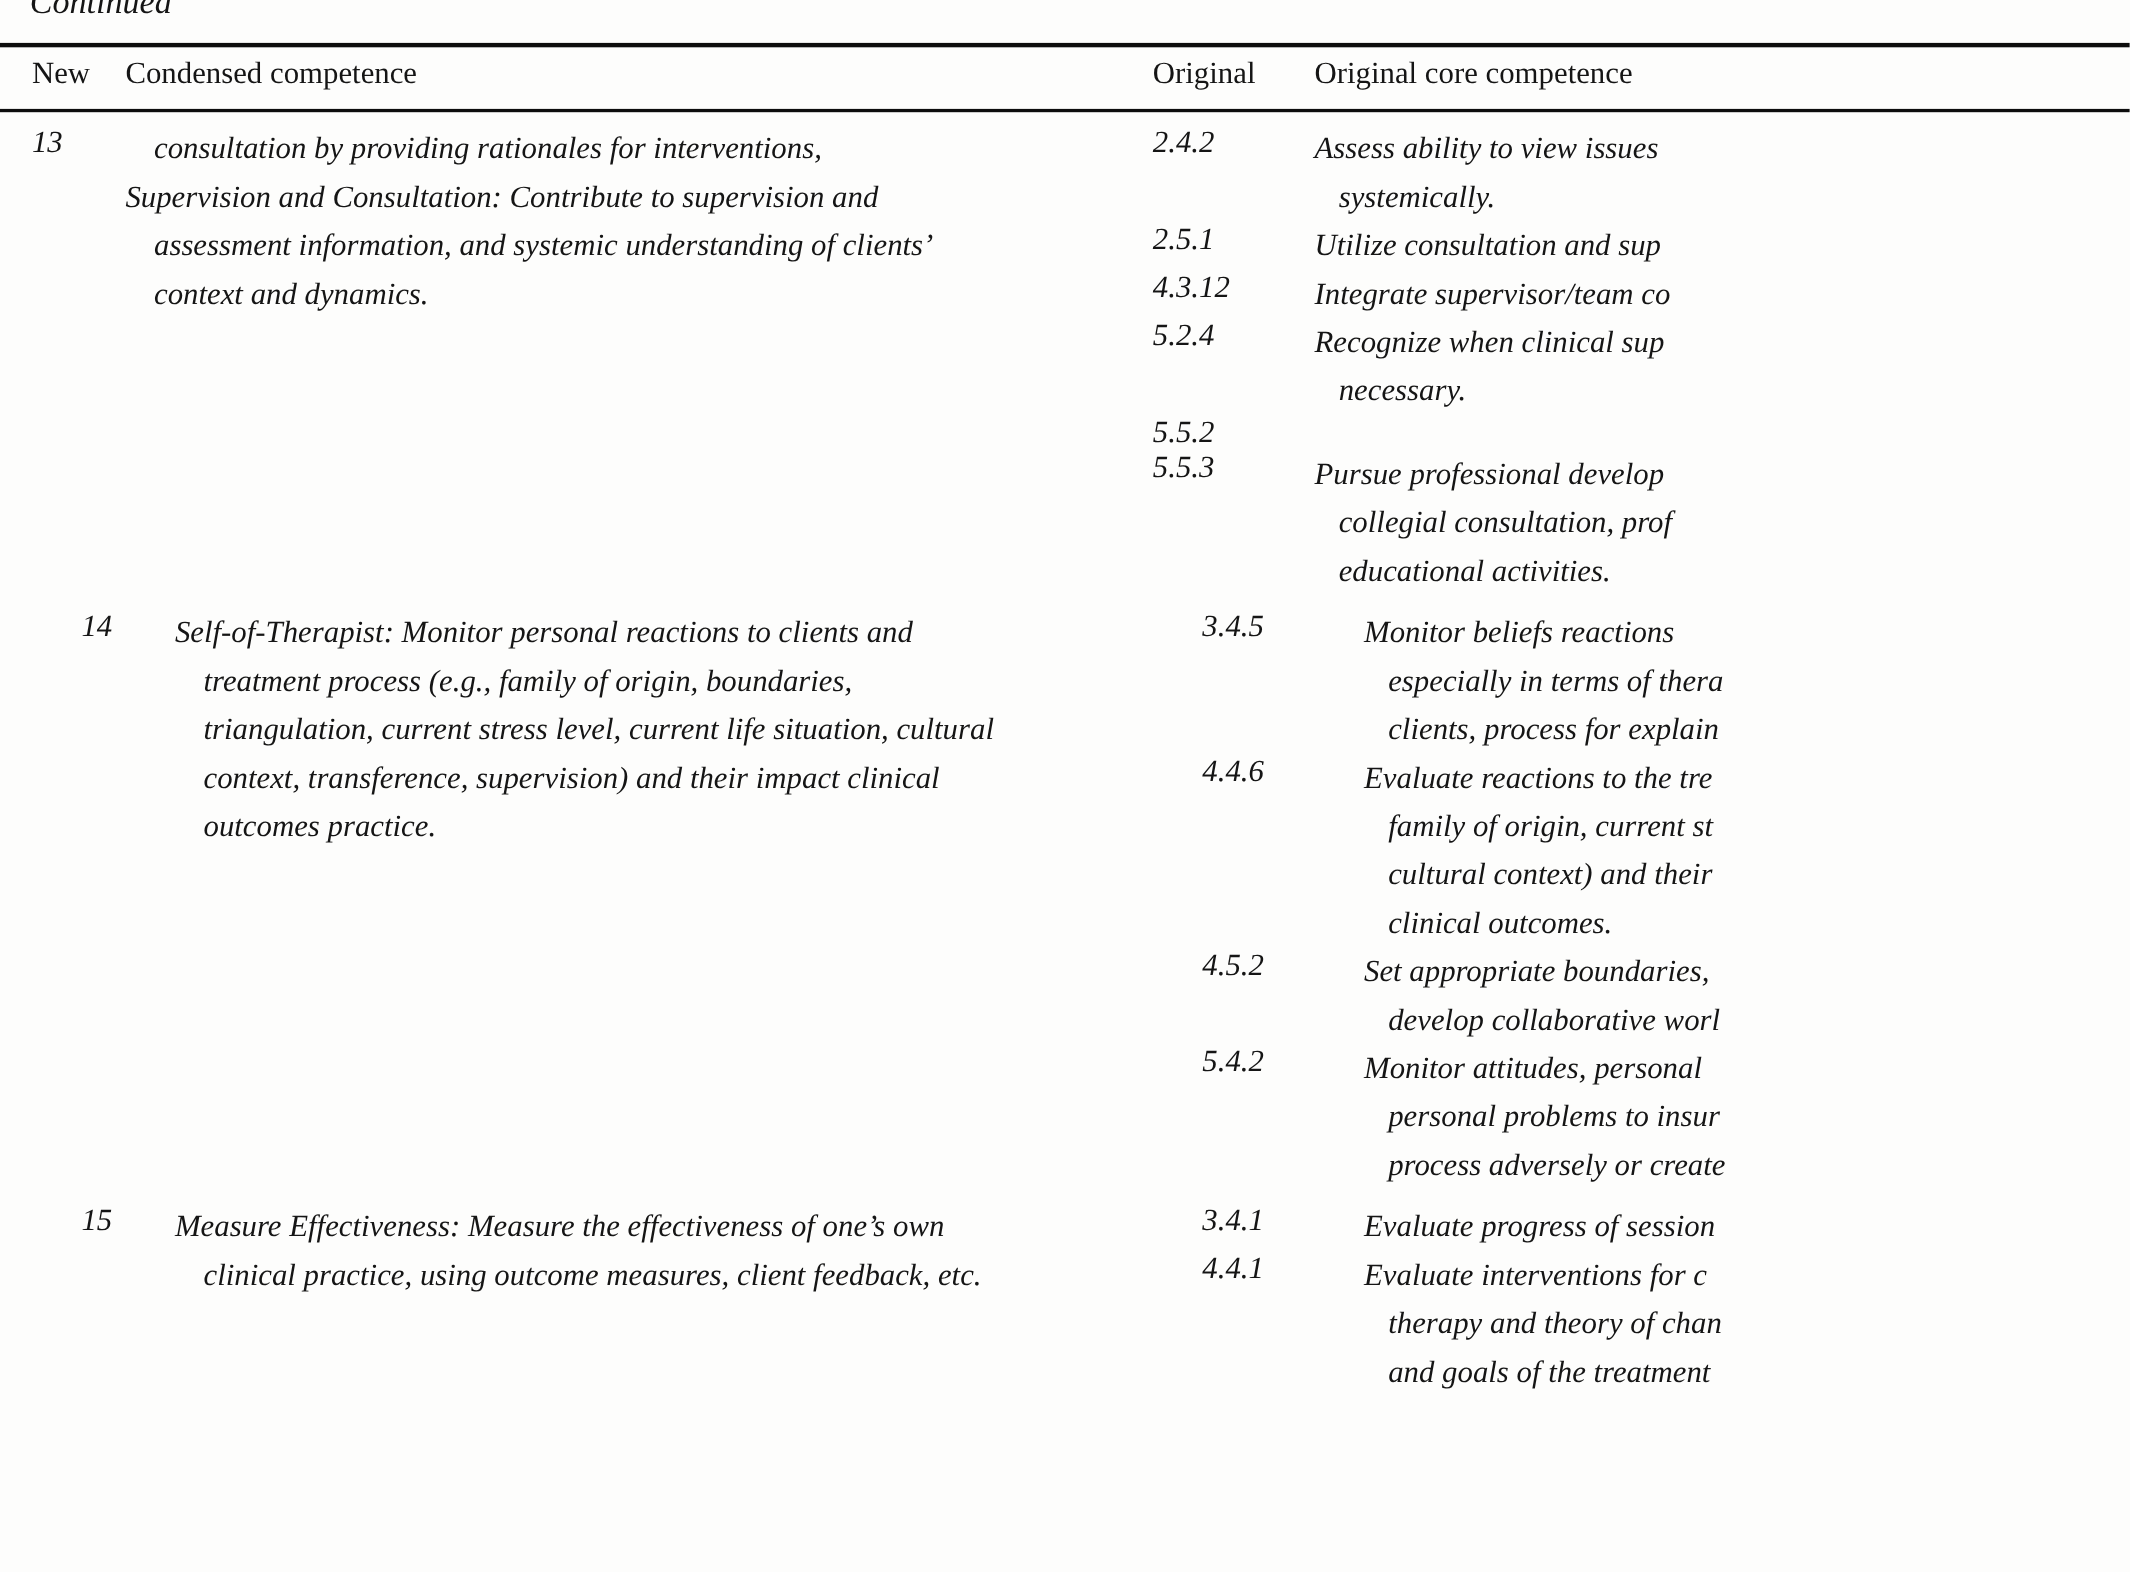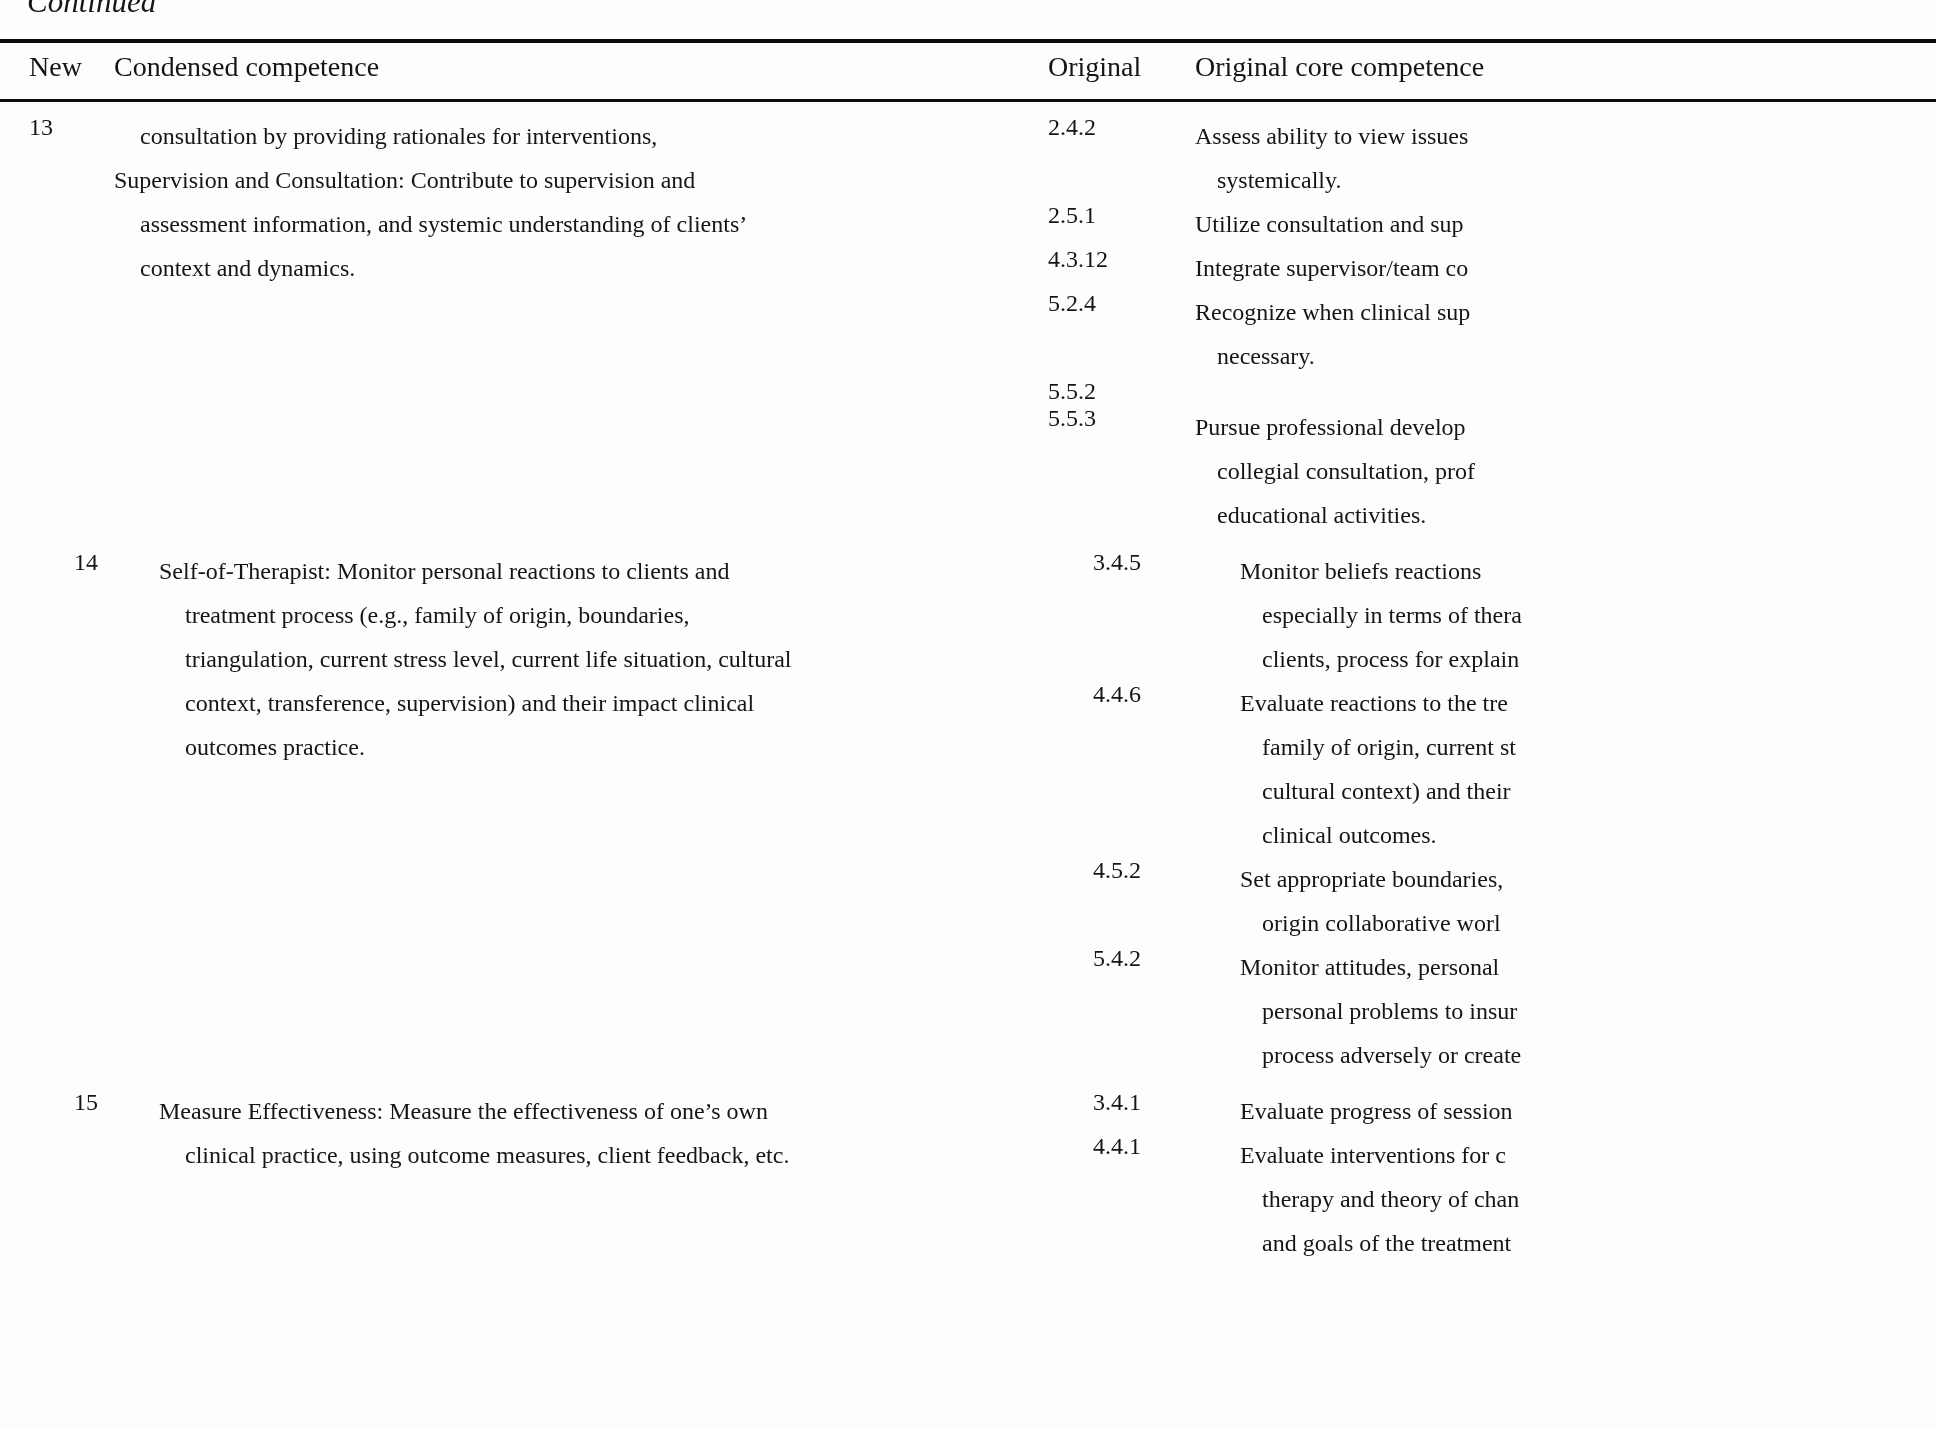--- a/index.html
+++ b/index.html
@@ -43,21 +43,22 @@
   .cell-new  { flex: 0 0 114px; padding-left: 29px; box-sizing: border-box; }
   .cell-cond { flex: 0 0 934px; box-sizing: border-box; }
   .cell-orig { flex: 0 0 147px; box-sizing: border-box; }
   .cell-core { flex: 1 1 auto; min-width: 0; box-sizing: border-box; }
 
   .tbody {
     position: absolute;
     top: 114px;
     left: 0;
     width: 1789px;
-    font-size: 24px;
+    font-size: 28px;
+    font-style: italic;
   }
 
   .row { display: flex; align-items: flex-start; }
   .row + .row { margin-top: 12px; padding-left: 45px; }
 
   .cell-right { flex: 1 1 auto; min-width: 0; }
 
   .orig-item { display: flex; align-items: flex-start; }
   .orig-item .num  { flex: 0 0 147px; box-sizing: border-box; }
   .orig-item .text { flex: 1 1 auto; min-width: 0; }
@@ -157,21 +158,21 @@
               <div class="ln">Evaluate reactions to the tre</div>
               <div class="ln cont-core">family of origin, current st</div>
               <div class="ln cont-core">cultural context) and their</div>
               <div class="ln cont-core">clinical outcomes.</div>
             </div>
           </div>
           <div class="orig-item">
             <div class="num">4.5.2</div>
             <div class="text">
               <div class="ln">Set appropriate boundaries,</div>
-              <div class="ln cont-core">origin collaborative worl</div>
+              <div class="ln cont-core">develop collaborative worl</div>
             </div>
           </div>
           <div class="orig-item">
             <div class="num">5.4.2</div>
             <div class="text">
               <div class="ln">Monitor attitudes, personal</div>
               <div class="ln cont-core">personal problems to insur</div>
               <div class="ln cont-core">process adversely or create</div>
             </div>
           </div>

